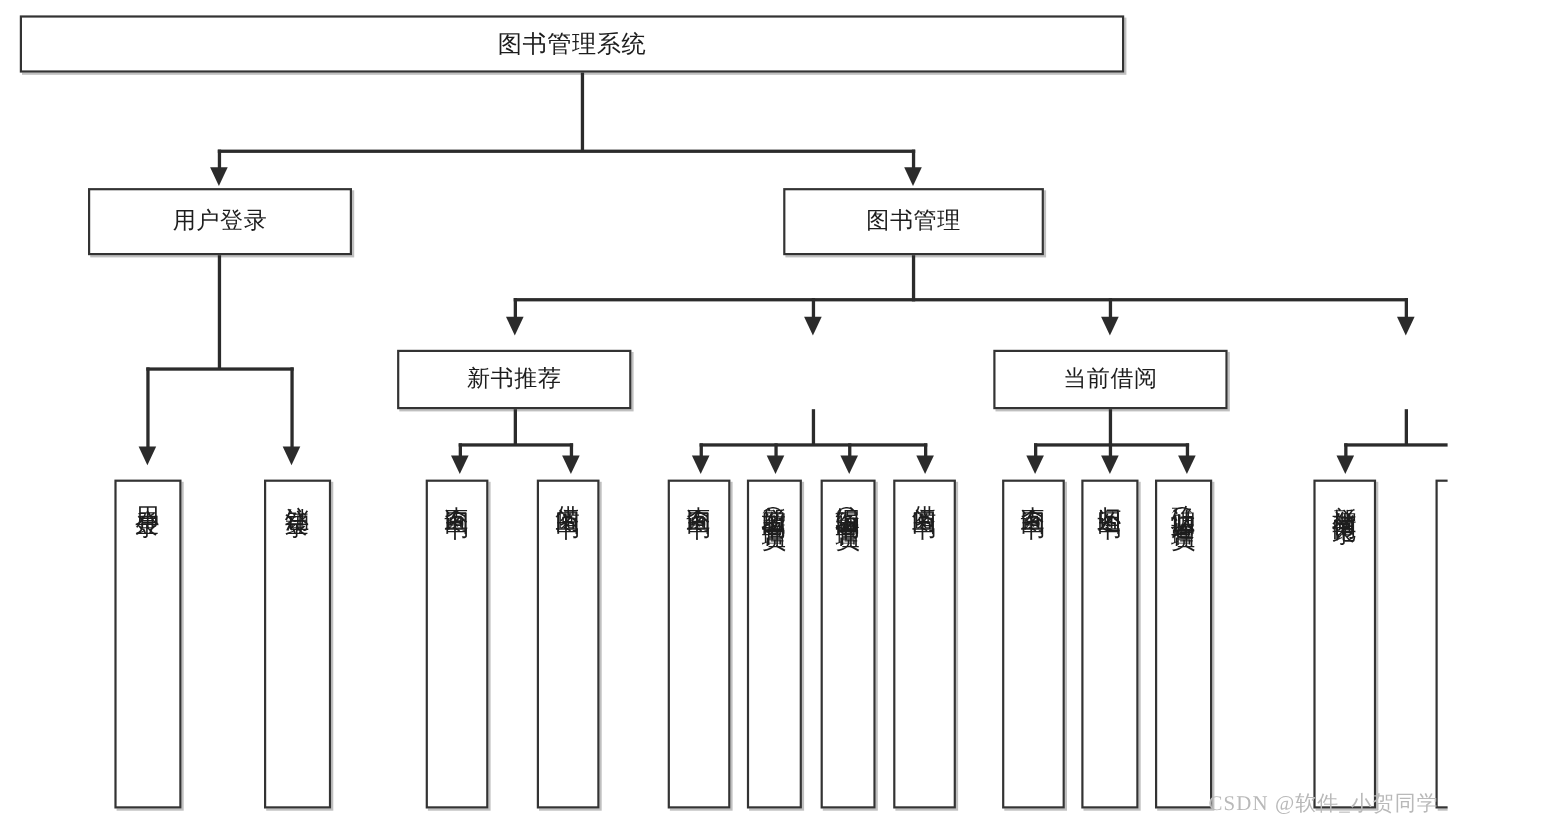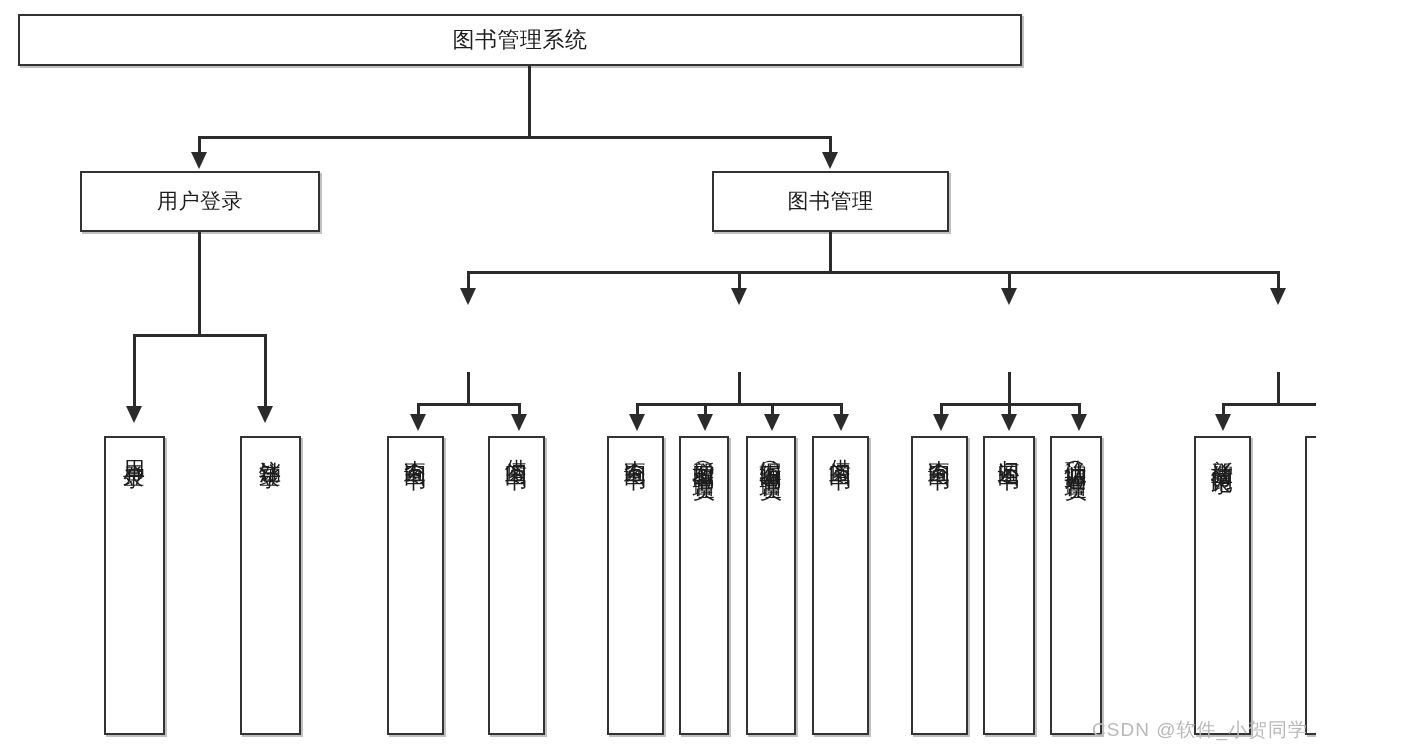--- a/index.html
+++ b/index.html
@@ -74,20 +74,21 @@
   #watermark {
     position: absolute;
     right: 8px;
     bottom: 4px;
     font-size: 19px;
     color: #b9b9b9;
     letter-spacing: 1px;
     white-space: nowrap;
     pointer-events: none;
     user-select: none;
+    font-family: Liberation Serif, serif;
   }
 </style>
 </head>
 <body>
 
 <div id="canvas">
 
   <div class="node h root" style="left:18px; top:14px; width:1004px; height:52px;">
     <span class="label">图书管理系统</span>
   </div>
@@ -118,20 +119,26 @@
   <div class="ln h" style="left:467px; top:271px; width:813px; height:3px;"></div>
   <div class="ln v" style="left:467px; top:271px; width:3px; height:20px;"></div>
   <div class="ln v" style="left:738px; top:271px; width:3px; height:20px;"></div>
   <div class="ln v" style="left:1008px; top:271px; width:3px; height:20px;"></div>
   <div class="ln v" style="left:1277px; top:271px; width:3px; height:20px;"></div>
   <div class="arrow" style="left:460px; top:288px;"></div>
   <div class="arrow" style="left:731px; top:288px;"></div>
   <div class="arrow" style="left:1001px; top:288px;"></div>
   <div class="arrow" style="left:1270px; top:288px;"></div>
 
+  <div class="node h" style="left:361px; top:318px; width:213px; height:54px;">
+    <span class="label">新书推荐</span>
+  </div>
+  <div class="node h" style="left:903px; top:318px; width:213px; height:54px;">
+    <span class="label">当前借阅</span>
+  </div>
 
   <div class="ln v" style="left:467px; top:372px; width:3px; height:33px;"></div>
   <div class="ln h" style="left:417px; top:403px; width:104px; height:3px;"></div>
   <div class="ln v" style="left:417px; top:403px; width:3px; height:14px;"></div>
   <div class="ln v" style="left:518px; top:403px; width:3px; height:14px;"></div>
   <div class="arrow" style="left:410px; top:414px;"></div>
   <div class="arrow" style="left:511px; top:414px;"></div>
 
   <div class="ln v" style="left:738px; top:372px; width:3px; height:33px;"></div>
   <div class="ln h" style="left:636px; top:403px; width:207px; height:3px;"></div>

